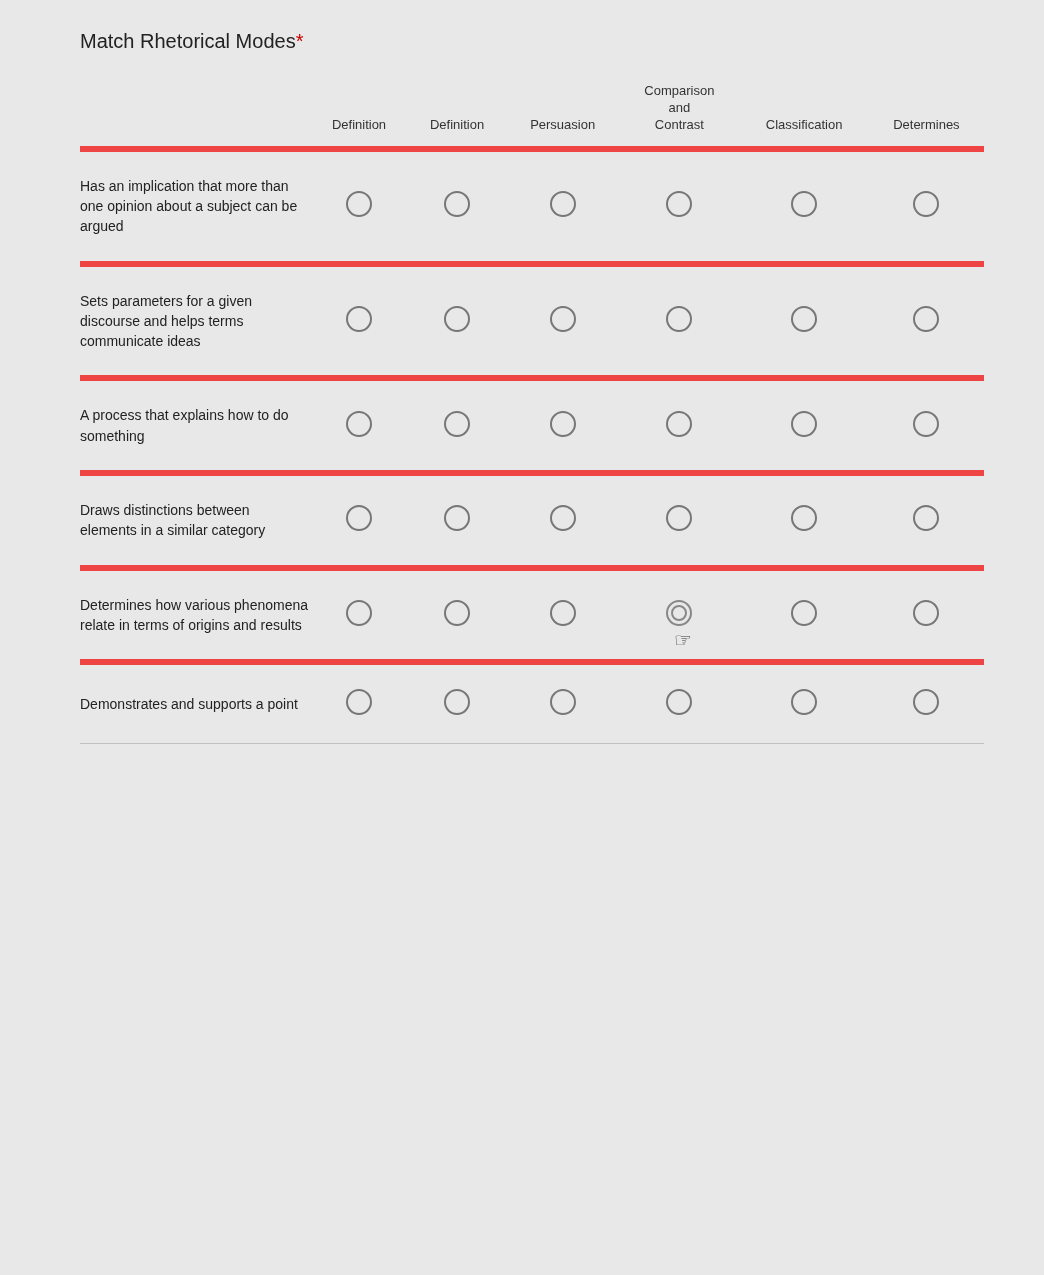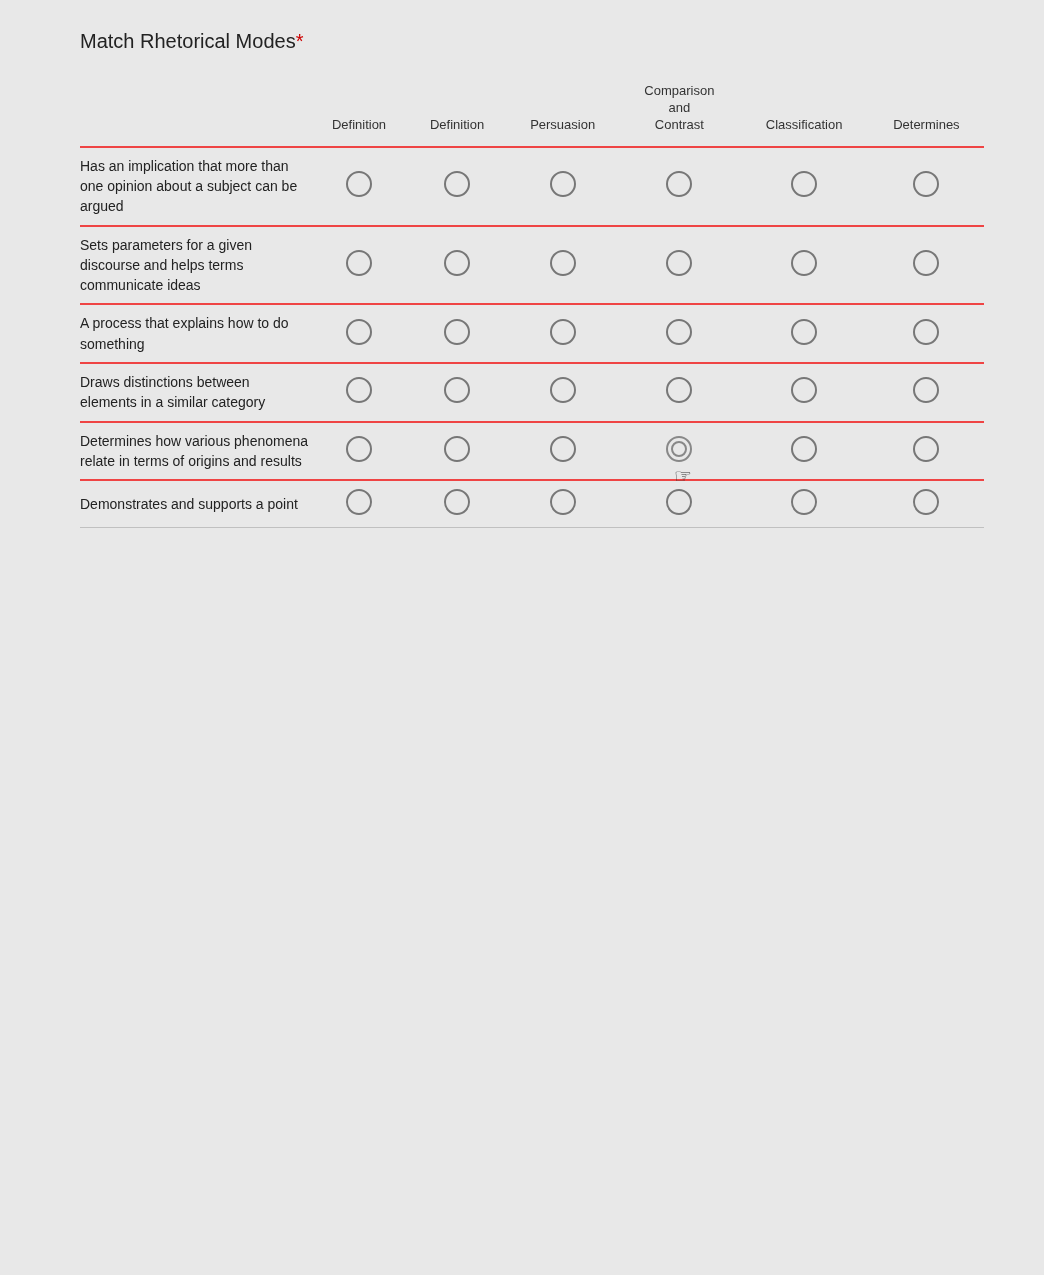--- a/index.html
+++ b/index.html
@@ -49,22 +49,22 @@
       line-height: 1.3;
     }
 
     .header-row th.row-label-col {
       text-align: left;
       width: 230px;
     }
 
     .data-row td {
       vertical-align: middle;
-      padding: 8px 0;
-      border-top: 2px solid #ef4444;
+      padding: 24px 0;
+      border-top: 6px solid #ef4444;
     }
 
     .data-row:last-child td {
       border-bottom: 1px solid #c0c0c0;
       margin-left: 37px;
     }
 
     .row-label {
       font-size: 14px;
       color: #222;

